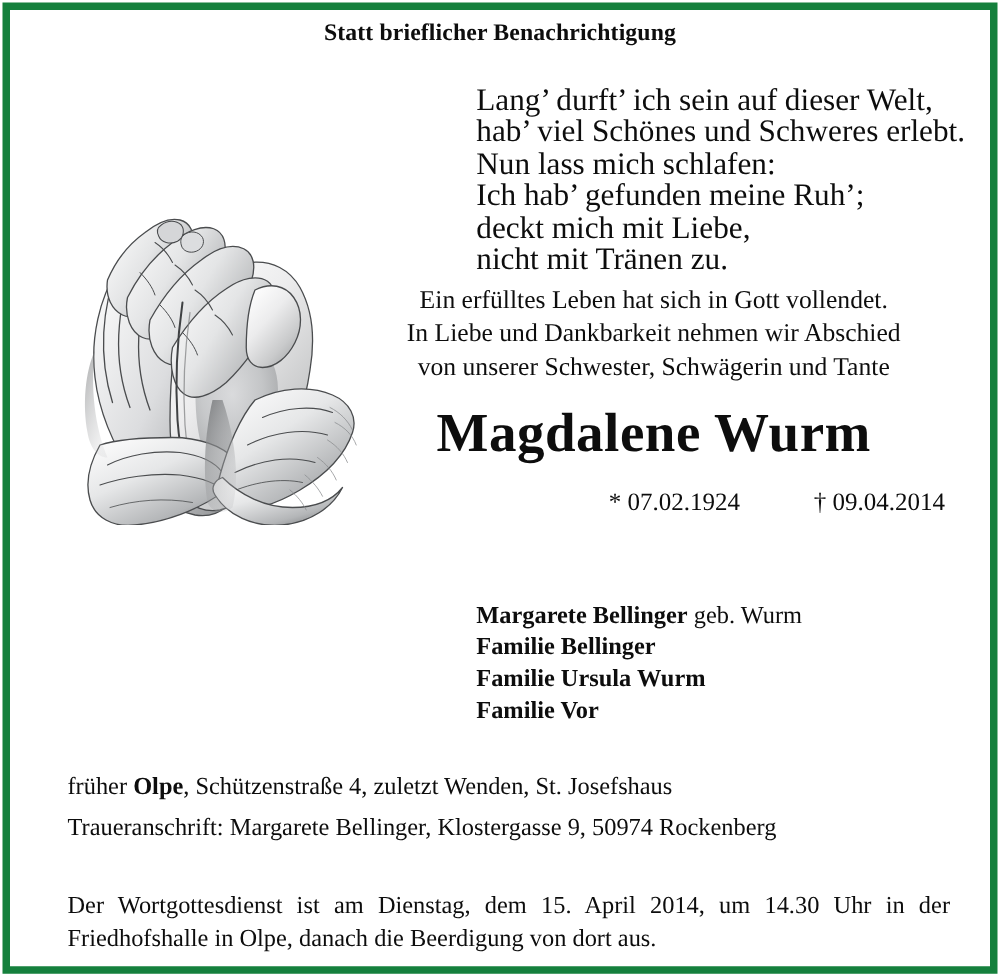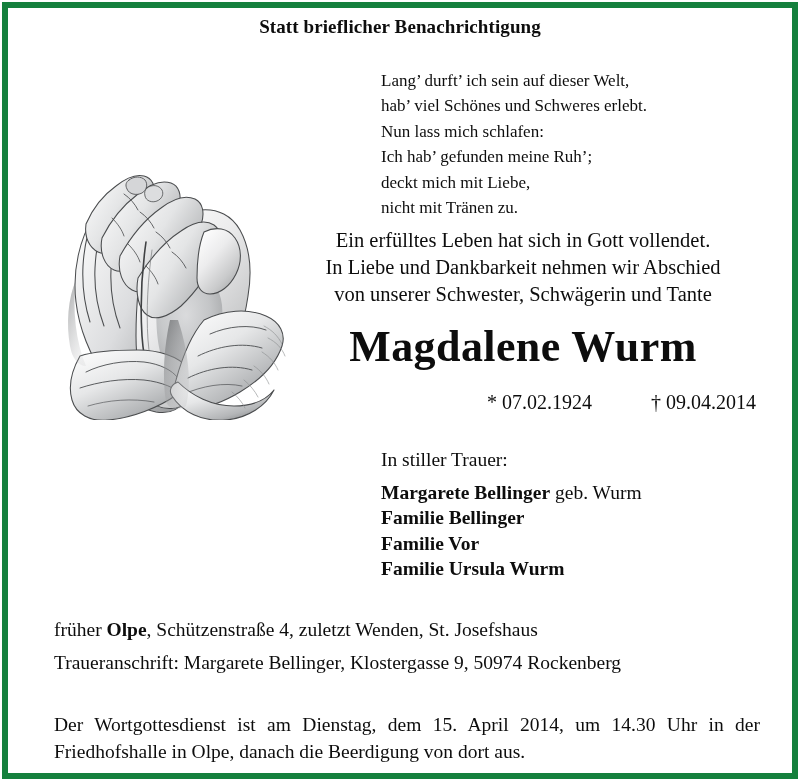--- a/index.html
+++ b/index.html
@@ -64,21 +64,21 @@
     width: 100%;
     height: 100%;
   }
 
   
   .poem {
     position: absolute;
     left: 373px;
     top: 60px;
     width: 400px;
-    font-size: 17px;
+    font-size: 25px;
     line-height: 25.4px;
     text-align: left;
     white-space: pre-line;
   }
 
   .lead {
     position: absolute;
     left: 282px;
     top: 219px;
     width: 466px;
@@ -294,26 +294,25 @@
 
       <div class="dates">
         <span class="birth">
           <span class="sym">*</span><span>07.02.1924</span>
         </span>
         <span class="death">
           <span class="sym">†</span><span>09.04.2014</span>
         </span>
       </div>
 
-      <div class="mourn-intro">In stiller Trauer:</div>
       <div class="mourners" id="mourners-list">
           <div class="m-line"><span>Margarete Bellinger</span><span class="plain"> geb. Wurm</span></div>
           <div class="m-line"><span>Familie Bellinger</span></div>
+          <div class="m-line"><span>Familie Ursula Wurm</span></div>
           <div class="m-line"><span>Familie Vor</span></div>
-          <div class="m-line"><span>Familie Ursula Wurm</span></div>
         </div>
 
       <div class="address" id="address-block">
           <div class="ad-line"><span>früher </span><b>Olpe</b><span>, Schützenstraße 4, zuletzt Wenden, St. Josefshaus</span></div>
           <div class="ad-line"><span>Traueranschrift: Margarete Bellinger, Klostergasse 9, 50974 Rockenberg</span></div>
         </div>
 
       <div class="service">Der Wortgottesdienst ist am Dienstag, dem 15. April 2014, um 14.30 Uhr in der Friedhofshalle in Olpe, danach die Beerdigung von dort aus.</div>
 
     </div>

